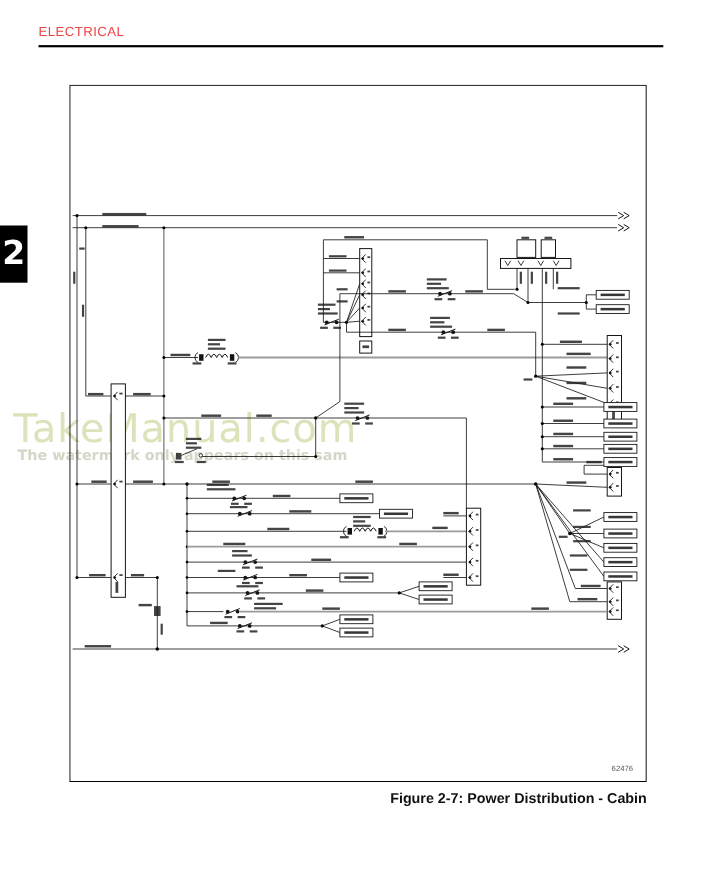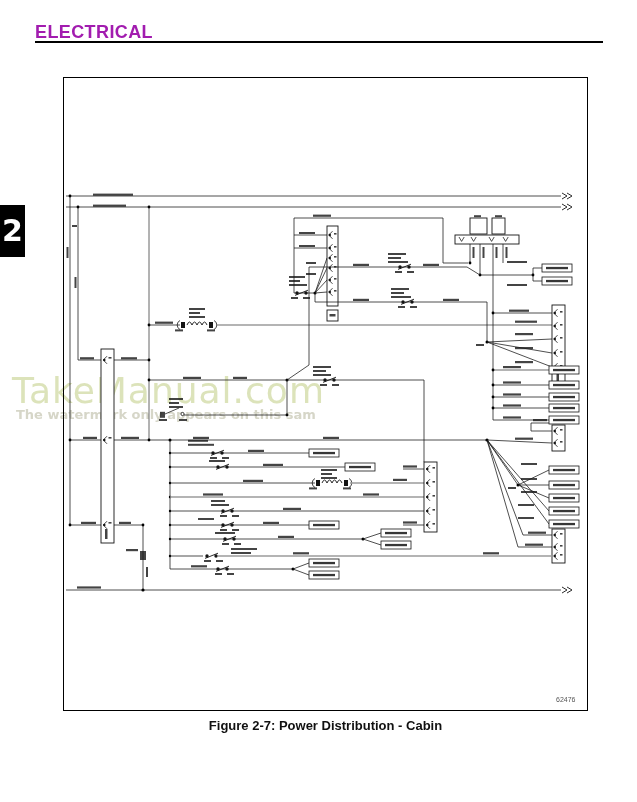--- a/index.html
+++ b/index.html
@@ -1,20 +1,20 @@
 <!DOCTYPE html>
 <html><head>
 <meta charset="utf-8">
 <style>
   html,body{margin:0;padding:0;background:#ffffff;}
   body{width:637px;height:802px;position:relative;font-family:"Liberation Sans",sans-serif;overflow:hidden;}
 
   .header-title{
     position:absolute;left:35px;top:22px;
-    font-size:18px;font-weight:bold;letter-spacing:.4px;color:#a21caf;
+    font-size:12px;font-weight:normal;letter-spacing:.4px;color:#ef4444;
   }
   .header-rule{
     position:absolute;left:35px;top:41px;width:568px;height:2px;background:#000;
   }
   .chapter-tab{
     position:absolute;left:0;top:205px;width:25px;height:52px;background:#000;
     display:flex;align-items:center;justify-content:center;
   }
   .chapter-tab span{
     color:#fff;font-size:30px;font-weight:bold;font-family:"DejaVu Sans",sans-serif;
@@ -32,21 +32,21 @@
     position:absolute;left:16px;top:407px;
     font-size:13px;font-weight:bold;color:#d6d6c8;
     font-family:"DejaVu Sans",sans-serif;white-space:nowrap;z-index:1;
   }
   .diagram-svg{position:absolute;left:0;top:0;z-index:2;}
   .corner-number{
     position:absolute;left:556px;top:696px;font-size:7px;color:#555;z-index:3;
     font-family:"Liberation Sans",sans-serif;
   }
   .figure-caption{
-    position:absolute;left:63px;top:718px;width:525px;text-align:center;
+    position:absolute;left:63px;top:718px;width:525px;text-align:right;
     font-size:13px;font-weight:bold;color:#111;
   }
 
   
   .w{stroke:#141414;stroke-width:.75;fill:none;}
   .wg{stroke:#9b9b9b;stroke-width:1.6;fill:none;}
   .wd{stroke:#555555;stroke-width:.9;fill:none;}
   .bx{fill:#ffffff;stroke:#141414;stroke-width:.9;}
   .b{fill:#1b1b1b;opacity:.82;}
   .dot{fill:#000;}

